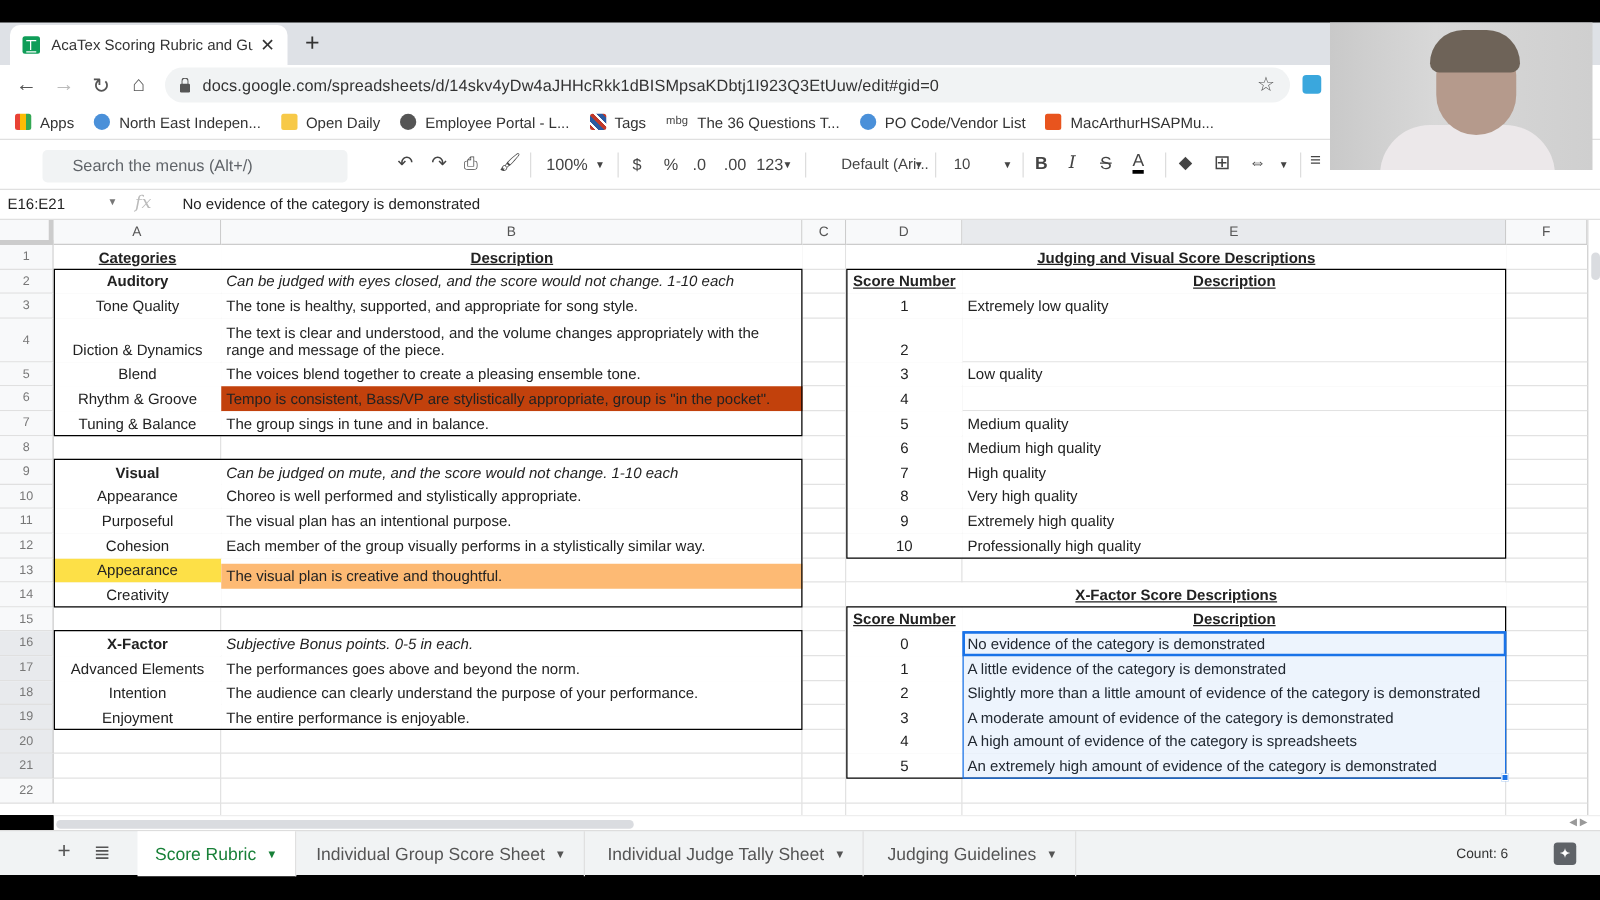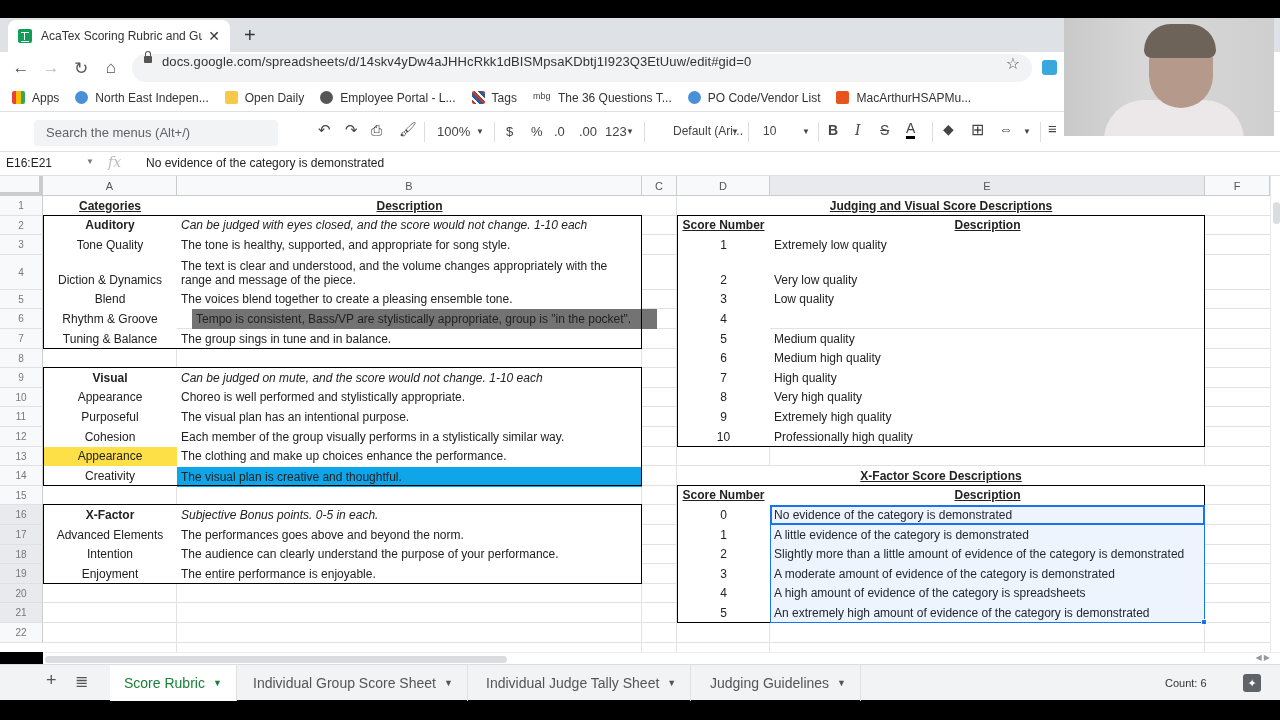--- a/index.html
+++ b/index.html
@@ -12,35 +12,35 @@
   .tab .fav { width: 14px; height: 14px; background: #0f9d58; border-radius: 2px; position: relative; margin-right: 9px; flex: none; }
   .tab .fav:after { content: ""; position: absolute; left: 3px; top: 3px; width: 8px; height: 8px; border: 1px solid #fff; border-width: 1px 0; }
   .tab .fav:before { content: ""; position: absolute; left: 6px; top: 3px; width: 1px; height: 8px; background: #fff; }
   .tab .title { font-size: 12px; color: #333; white-space: nowrap; overflow: hidden; width: 166px; }
   .tab .close { font-size: 14px; color: #333; margin-left: 6px; }
   .newtab { position: absolute; left: 244px; top: 6px; font-size: 20px; color: #333; }
 
   
   .navbar { position: absolute; left: 0; top: 52px; width: 1280px; height: 32px; background: #fff; display: flex; align-items: center; }
   .navbtn { width: 30px; text-align: center; font-size: 17px; color: #555; }
-  .omnibox { position: absolute; left: 132px; top: 2px; width: 900px; height: 28px; background: #f1f3f4; border-radius: 14px; display: flex; align-items: flex-start; padding-left: 12px; }
+  .omnibox { position: absolute; left: 132px; top: 2px; width: 900px; height: 28px; background: #f1f3f4; border-radius: 14px; display: flex; align-items: center; padding-left: 12px; }
   .omnibox .lock { width: 8px; height: 7px; background: #555; border-radius: 1px; margin-right: 10px; position: relative; top: 2px; }
   .omnibox .lock:before { content: ""; position: absolute; left: 1px; top: -5px; width: 6px; height: 6px; border: 1.5px solid #555; border-radius: 3px 3px 0 0; border-bottom: none; box-sizing: border-box; }
   .omnibox .url { font-size: 13px; color: #333; letter-spacing: 0.1px; }
   .omnibox .star { position: absolute; right: 12px; font-size: 16px; color: #555; }
   .ext { position: absolute; left: 1042px; top: 8px; width: 15px; height: 15px; background: #3aa7dd; border-radius: 3px; }
 
   
   .bookmarks { position: absolute; left: 0; top: 84px; width: 1280px; height: 28px; background: #fff; display: flex; align-items: center; padding-left: 12px; border-bottom: 1px solid #e0e0e0; }
   .bm { display: flex; align-items: center; font-size: 12px; color: #333; margin-right: 16px; white-space: nowrap; }
   .bm .ic { width: 13px; height: 13px; margin-right: 7px; border-radius: 2px; flex: none; }
 
   
   .toolbar { position: absolute; left: 0; top: 112px; width: 1280px; height: 40px; background: #fff; border-bottom: 1px solid #e0e0e0; display: flex; align-items: center; }
-  .menusearch { position: absolute; left: 34px; top: 8px; width: 244px; height: 26px; background: #f1f3f4; border-radius: 4px; font-size: 13px; color: #5f6368; padding: 5px 12px; }
+  .menusearch { position: absolute; left: 34px; top: 8px; width: 244px; height: 26px; background: #f1f3f4; border-radius: 4px; font-size: 13px; color: #5f6368; padding: 5px 24px; }
   .tb { position: absolute; top: 12px; font-size: 13px; color: #444; }
   .tb.sep { width: 1px; height: 20px; background: #ddd; top: 10px; }
 
   
   .formulabar { position: absolute; left: 0; top: 152px; width: 1280px; height: 24px; background: #fff; border-bottom: 1px solid #e0e0e0; font-size: 12px; color: #222; }
   .namebox { position: absolute; left: 6px; top: 4px; width: 90px; }
   .namebox .dd { position: absolute; left: 80px; top: 1px; font-size: 8px; color: #777; }
   .fx { position: absolute; left: 108px; top: 2px; font-family: "DejaVu Serif", serif; font-style: italic; color: #bbb; font-size: 14px; }
   .fvalue { position: absolute; left: 146px; top: 4px; }
 
@@ -253,52 +253,51 @@
       <div class="cell center bold ul" style="left:677px;top:20px;width:528px;height:19.6px;background:#fff">Judging and Visual Score Descriptions</div>
       <div class="cell center bold" style="left:43px;top:39.6px;width:134px;height:19.6px;background:#fff">Auditory</div>
       <div class="cell it" style="left:177px;top:39.6px;width:465px;height:19.6px;background:#fff">Can be judged with eyes closed, and the score would not change. 1-10 each</div>
       <div class="cell center" style="left:43px;top:59.2px;width:134px;height:19.6px;background:#fff">Tone Quality</div>
       <div class="cell center" style="left:43px;top:78.80000000000001px;width:134px;height:35px;background:#fff">Diction &amp; Dynamics</div>
       <div class="cell " style="left:177px;top:59.2px;width:465px;height:19.6px;background:#fff">The tone is healthy, supported, and appropriate for song style.</div>
       <div class="cell wrap" style="left:177px;top:78.80000000000001px;width:465px;height:35px;background:#fff">The text is clear and understood, and the volume changes appropriately with the range and message of the piece.</div>
       <div class="cell center" style="left:43px;top:113.80000000000001px;width:134px;height:19.6px;background:#fff">Blend</div>
       <div class="cell " style="left:177px;top:113.80000000000001px;width:465px;height:19.6px;background:#fff">The voices blend together to create a pleasing ensemble tone.</div>
       <div class="cell center" style="left:43px;top:133.4px;width:134px;height:19.6px;background:#fff">Rhythm &amp; Groove</div>
-      <div class="cell " style="left:192px;top:133.4px;width:465px;height:19.6px;background:#737373">Tempo is consistent, Bass/VP are stylistically appropriate, group is "in the pocket".</div>
+      <div class="cell " style="left:177px;top:133.4px;width:465px;height:19.6px;background:#c2410c">Tempo is consistent, Bass/VP are stylistically appropriate, group is "in the pocket".</div>
       <div class="cell center" style="left:43px;top:153px;width:134px;height:19.6px;background:#fff">Tuning &amp; Balance</div>
       <div class="cell " style="left:177px;top:153px;width:465px;height:19.6px;background:#fff">The group sings in tune and in balance.</div>
       <div class="box" style="left:43px;top:38.6px;width:599px;height:134px"></div>
       <div class="cell center bold" style="left:43px;top:192.2px;width:134px;height:19.6px;background:#fff">Visual</div>
       <div class="cell it" style="left:177px;top:192.2px;width:465px;height:19.6px;background:#fff">Can be judged on mute, and the score would not change. 1-10 each</div>
       <div class="cell center" style="left:43px;top:211.79999999999998px;width:134px;height:19.6px;background:#fff">Appearance</div>
       <div class="cell " style="left:177px;top:211.79999999999998px;width:465px;height:19.6px;background:#fff">Choreo is well performed and stylistically appropriate.</div>
       <div class="cell center" style="left:43px;top:231.39999999999998px;width:134px;height:19.6px;background:#fff">Purposeful</div>
       <div class="cell " style="left:177px;top:231.39999999999998px;width:465px;height:19.6px;background:#fff">The visual plan has an intentional purpose.</div>
       <div class="cell center" style="left:43px;top:250.99999999999997px;width:134px;height:19.6px;background:#fff">Cohesion</div>
       <div class="cell " style="left:177px;top:250.99999999999997px;width:465px;height:19.6px;background:#fff">Each member of the group visually performs in a stylistically similar way.</div>
       <div class="cell center" style="left:43px;top:270.59999999999997px;width:134px;height:19.6px;background:#fde047">Appearance</div>
       <div class="cell " style="left:177px;top:270.59999999999997px;width:465px;height:19.6px;background:#fff">The clothing and make up choices enhance the performance.</div>
       <div class="cell center" style="left:43px;top:290.2px;width:134px;height:19.6px;background:#fff">Creativity</div>
-      <div class="cell " style="left:177px;top:291px;width:465px;height:19.6px;background:#0ea5e9">The visual plan is creative and thoughtful.</div>
+      <div class="cell " style="left:177px;top:275px;width:465px;height:19.6px;background:#fdba74">The visual plan is creative and thoughtful.</div>
       <div class="box" style="left:43px;top:191.2px;width:599px;height:118.60000000000002px"></div>
       <div class="cell center bold" style="left:43px;top:329.40000000000003px;width:134px;height:19.6px;background:#fff">X-Factor</div>
       <div class="cell it" style="left:177px;top:329.40000000000003px;width:465px;height:19.6px;background:#fff">Subjective Bonus points. 0-5 in each.</div>
       <div class="cell center" style="left:43px;top:349.00000000000006px;width:134px;height:19.6px;background:#fff">Advanced Elements</div>
       <div class="cell " style="left:177px;top:349.00000000000006px;width:465px;height:19.6px;background:#fff">The performances goes above and beyond the norm.</div>
       <div class="cell center" style="left:43px;top:368.6000000000001px;width:134px;height:19.6px;background:#fff">Intention</div>
       <div class="cell " style="left:177px;top:368.6000000000001px;width:465px;height:19.6px;background:#fff">The audience can clearly understand the purpose of your performance.</div>
       <div class="cell center" style="left:43px;top:388.2000000000001px;width:134px;height:19.6px;background:#fff">Enjoyment</div>
       <div class="cell " style="left:177px;top:388.2000000000001px;width:465px;height:19.6px;background:#fff">The entire performance is enjoyable.</div>
       <div class="box" style="left:43px;top:328.40000000000003px;width:599px;height:79.40000000000009px"></div>
       <div class="cell center bold ul" style="left:677px;top:39.6px;width:93px;height:19.6px;background:#fff">Score Number</div>
       <div class="cell center bold ul" style="left:770px;top:39.6px;width:435px;height:19.6px;background:#fff">Description</div>
       <div class="cell center" style="left:677px;top:59.2px;width:93px;height:19.6px;background:#fff">1</div>
       <div class="cell " style="left:770px;top:59.2px;width:435px;height:19.6px;background:#fff">Extremely low quality</div>
       <div class="cell center" style="left:677px;top:78.80000000000001px;width:93px;height:35px;background:#fff">2</div>
-      <div class="cell " style="left:770px;top:78.80000000000001px;width:435px;height:35px;background:#fff">Very low quality</div>
       <div class="cell center" style="left:677px;top:113.80000000000001px;width:93px;height:19.6px;background:#fff">3</div>
       <div class="cell " style="left:770px;top:113.80000000000001px;width:435px;height:19.6px;background:#fff">Low quality</div>
       <div class="cell center" style="left:677px;top:133.4px;width:93px;height:19.6px;background:#fff">4</div>
       <div class="cell center" style="left:677px;top:153px;width:93px;height:19.6px;background:#fff">5</div>
       <div class="cell " style="left:770px;top:153px;width:435px;height:19.6px;background:#fff">Medium quality</div>
       <div class="cell center" style="left:677px;top:172.6px;width:93px;height:19.6px;background:#fff">6</div>
       <div class="cell " style="left:770px;top:172.6px;width:435px;height:19.6px;background:#fff">Medium high quality</div>
       <div class="cell center" style="left:677px;top:192.2px;width:93px;height:19.6px;background:#fff">7</div>
       <div class="cell " style="left:770px;top:192.2px;width:435px;height:19.6px;background:#fff">High quality</div>
       <div class="cell center" style="left:677px;top:211.79999999999998px;width:93px;height:19.6px;background:#fff">8</div>

